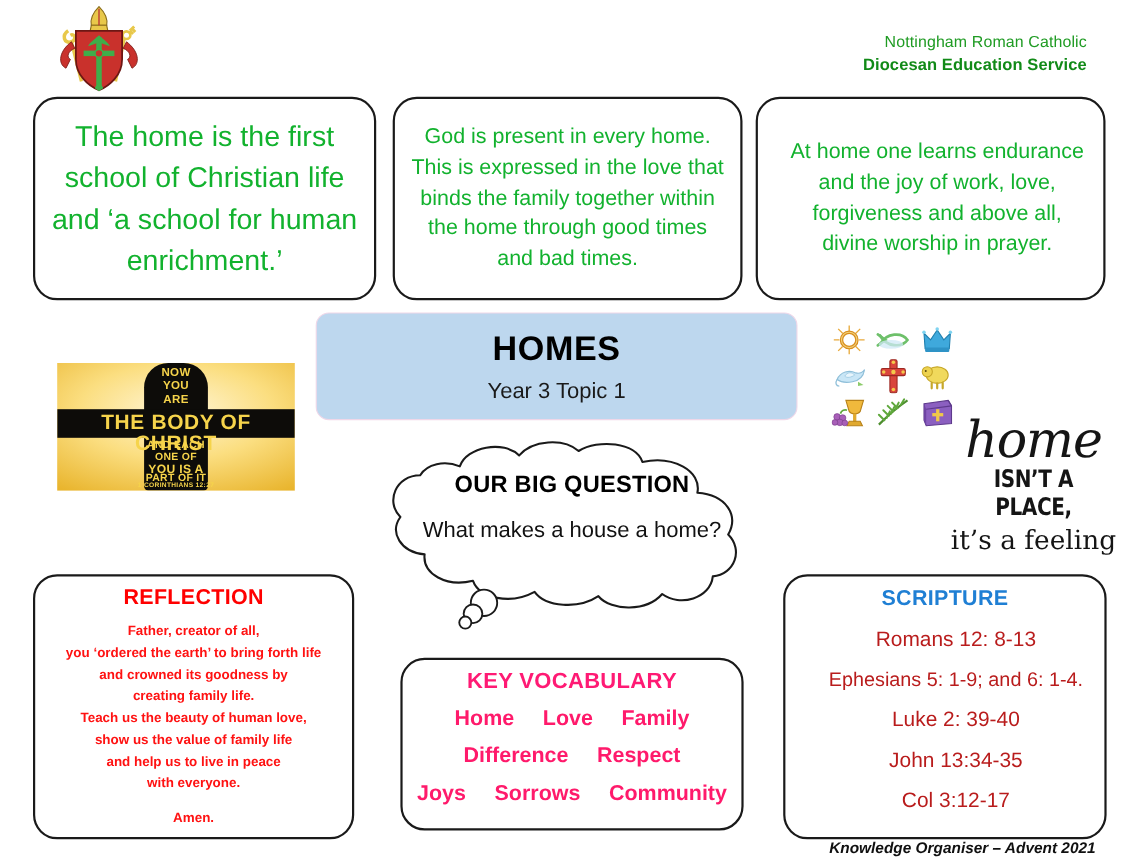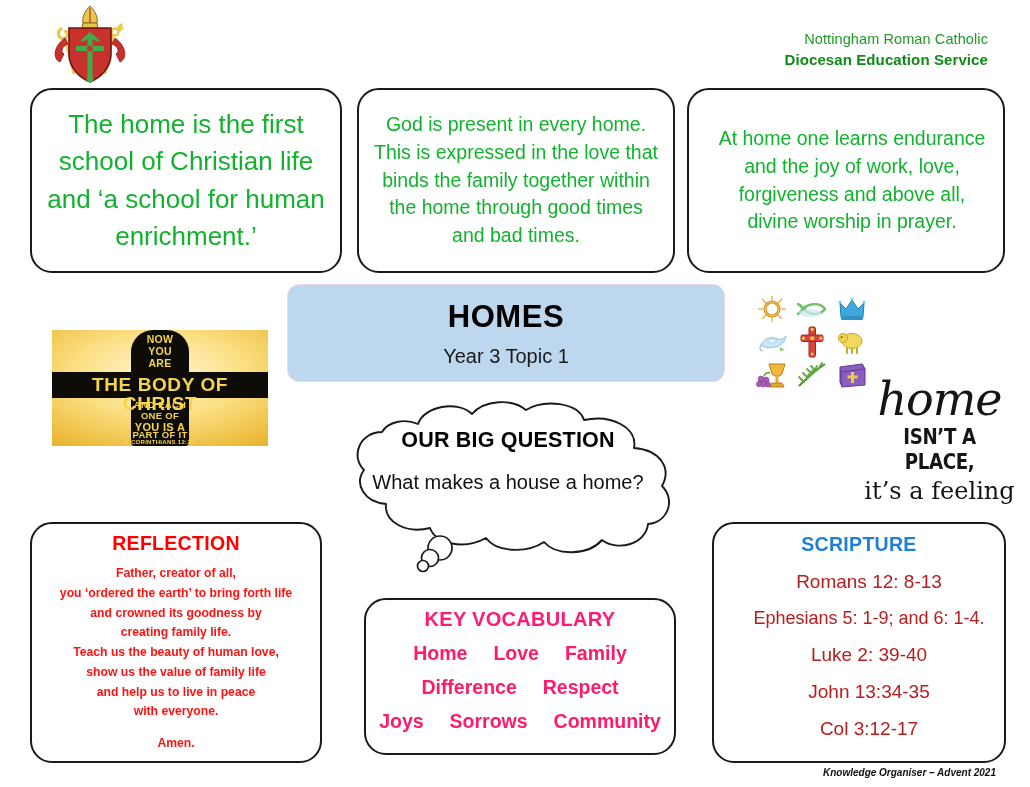--- a/index.html
+++ b/index.html
@@ -199,21 +199,21 @@
   
   #cloud-wrap {
     position: absolute;
     left: 312px;
     top: 398px;
     width: 392px;
     height: 180px;
   }
   #cloud-text {
     position: absolute;
-    left: 0;
+    left: 12px;
     top: 30px;
     width: 392px;
     text-align: center;
     z-index: 3;
   }
   #cloud-title {
     font-size: 21.5px;
     font-weight: bold;
     color: #000;
     letter-spacing: 0.2px;
@@ -304,21 +304,21 @@
     margin-top: 15px;
     padding-left: 20px;
   }
   .scripture-line.narrow { font-size: 18px; }
 
   
   #footer {
     position: absolute;
     right: 34px;
     bottom: 9px;
-    font-size: 10px;
+    font-size: 14px;
     font-style: italic;
     font-weight: bold;
     color: #101010;
   }
 </style>
 </head>
 <body>
 
 <div id="page">
 

